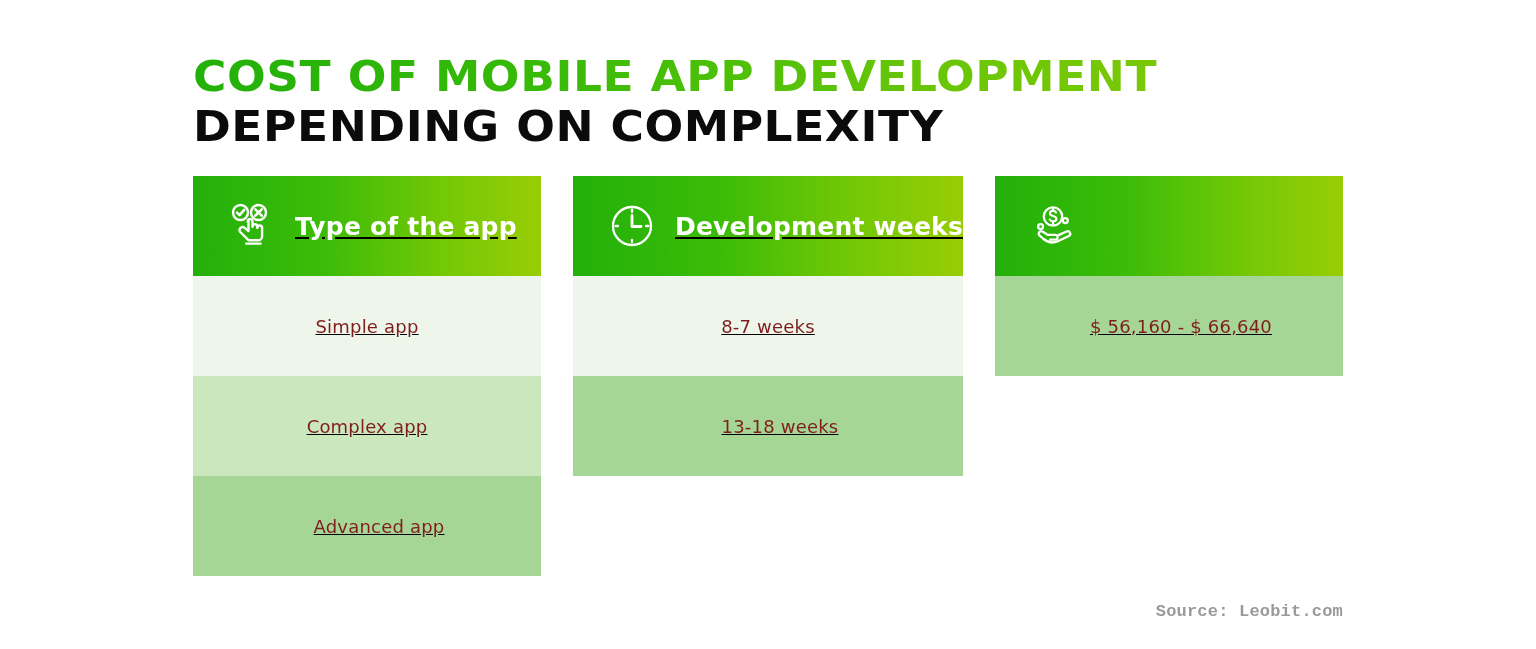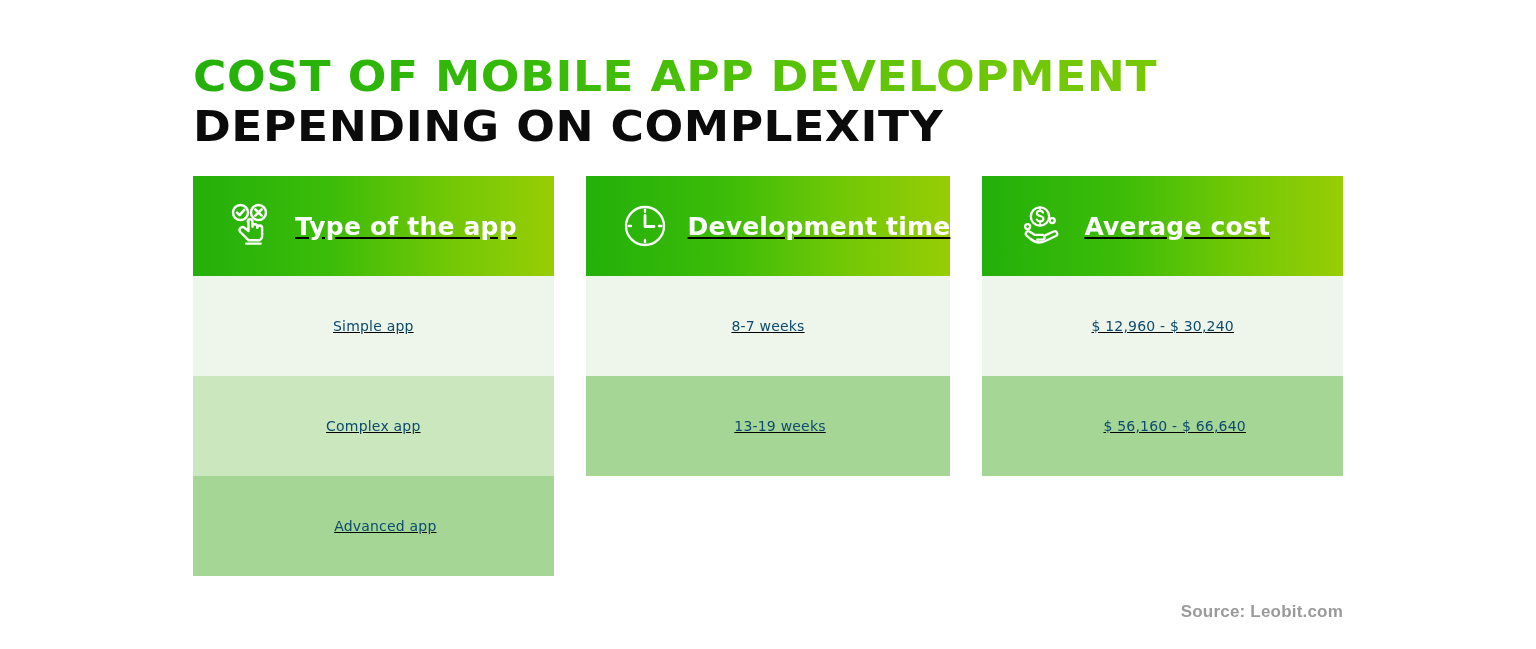--- a/index.html
+++ b/index.html
@@ -97,38 +97,38 @@
     font-size: 25px;
     letter-spacing: 0.2px;
     white-space: nowrap;
   }
 
   .cell {
     height: 100px;
     display: flex;
     align-items: center;
     justify-content: center;
-    color: #0c4a6e;
+    color: #7f1d1d;
     font-family: "DejaVu Sans", sans-serif;
-    font-size: 14px;
+    font-size: 18px;
     letter-spacing: 0.2px;
     white-space: nowrap;
   }
 
   .cell.shade-0 { background: #eef5ea; }
   .cell.shade-1 { background: #cbe7bd; text-align: center; }
   .cell.shade-2 { background: #a6d696; padding-left: 24px; }
 
   
   .source {
     position: absolute;
     right: 193px;
     top: 602px;
     color: #9a9a9a;
-    font-family: Liberation Sans, sans-serif;
+    font-family: Liberation Mono, monospace;
     font-weight: bold;
     font-size: 17px;
     letter-spacing: 0.2px;
     text-align: right;
     white-space: nowrap;
   }
 </style>
 </head>
 <body>
 
@@ -162,41 +162,39 @@
 
     <div class="column">
       <div class="col-header">
         <span class="header-icon">
           <svg width="50" height="50" viewBox="0 0 50 50" fill="none" stroke="#ffffff" stroke-width="2.3" stroke-linecap="round" stroke-linejoin="round">
             <circle cx="25" cy="25" r="19"></circle>
             <path d="M25 14.5 v11 h9" stroke-width="2.8"></path>
             <path d="M25 8.6 v2.4 M25 39 v2.4 M41.4 25 h-2.4 M11 25 H8.6"></path>
           </svg>
         </span>
-        <span class="header-label">Development time</span>
+        <span class="header-label">Development weeks</span>
       </div>
       <div class="cell shade-0">8-7 weeks</div>
-      <div class="cell shade-2">13-19 weeks</div>
+      <div class="cell shade-2">13-18 weeks</div>
     </div>
 
     <div class="column">
       <div class="col-header">
         <span class="header-icon">
           <svg width="50" height="50" viewBox="0 0 50 50" fill="none" stroke="#ffffff" stroke-width="2.3" stroke-linecap="round" stroke-linejoin="round">
             <circle cx="24" cy="15.5" r="9.2"></circle>
             <path d="M27 11.6 a3.3 3.3 0 0 0-3-1.7 c-1.8 0-3.1 1-3.1 2.5 c0 3.4 6.5 1.9 6.5 5.4 c0 1.6-1.4 2.6-3.3 2.6 a3.6 3.6 0 0 1-3.3-1.9 M24 7.6 v2.3 M24 20.8 v2.4" stroke-width="2.1"></path>
             <circle cx="36.3" cy="19.6" r="2.5"></circle>
             <circle cx="11.6" cy="25.6" r="2.5"></circle>
             <path d="M14.6 38 l-4.2-3.6 a2.5 2.5 0 0 1 3-3.9 l5.2 3.3 h7.6 a2.4 2.4 0 0 1 0 4.8 h-5"></path>
             <path d="M14.6 38 c4.4 3.6 9.4 4.4 14.2 2.2 l11-5.2 a2.5 2.5 0 0 0-2.2-4.5 l-8 3.6"></path>
           </svg>
         </span>
-        <span class="header-label">Average cost</span>
       </div>
-      <div class="cell shade-0">$ 12,960 - $ 30,240</div>
       <div class="cell shade-2">$ 56,160 - $ 66,640</div>
     </div>
 
   </div>
 
   <div class="source">Source: Leobit.com</div>
 
 </div>
 
 </body></html>

